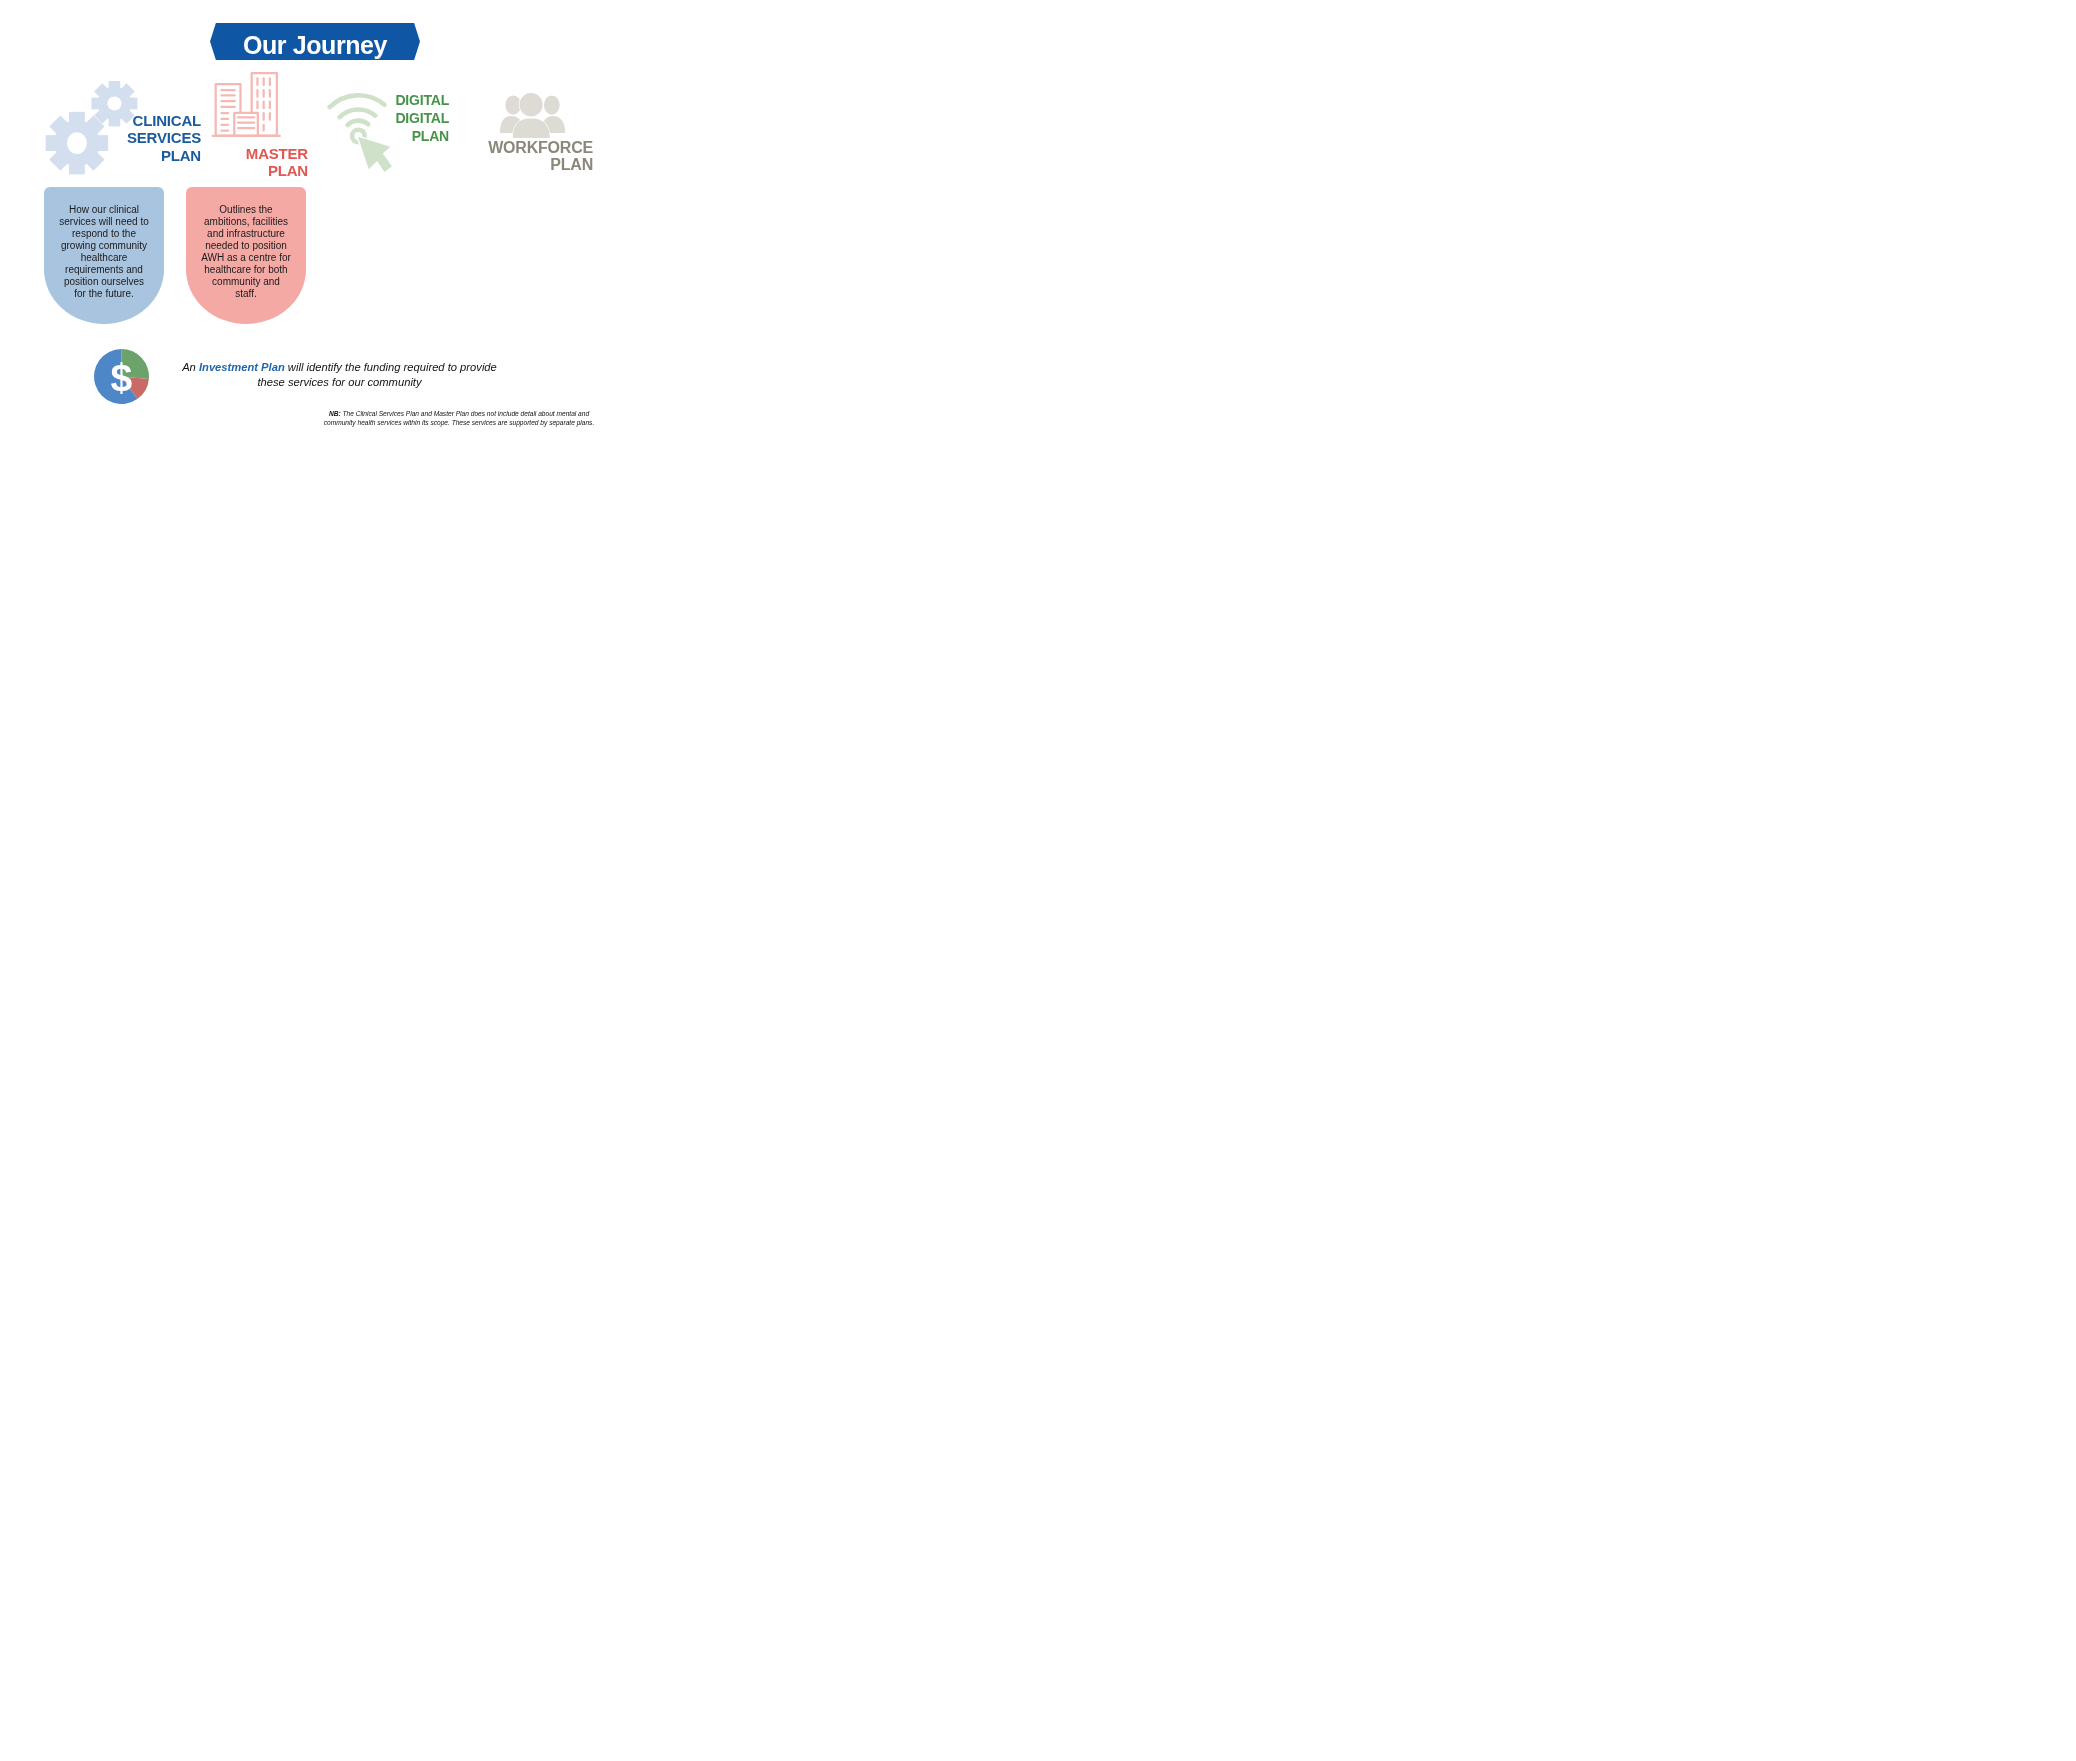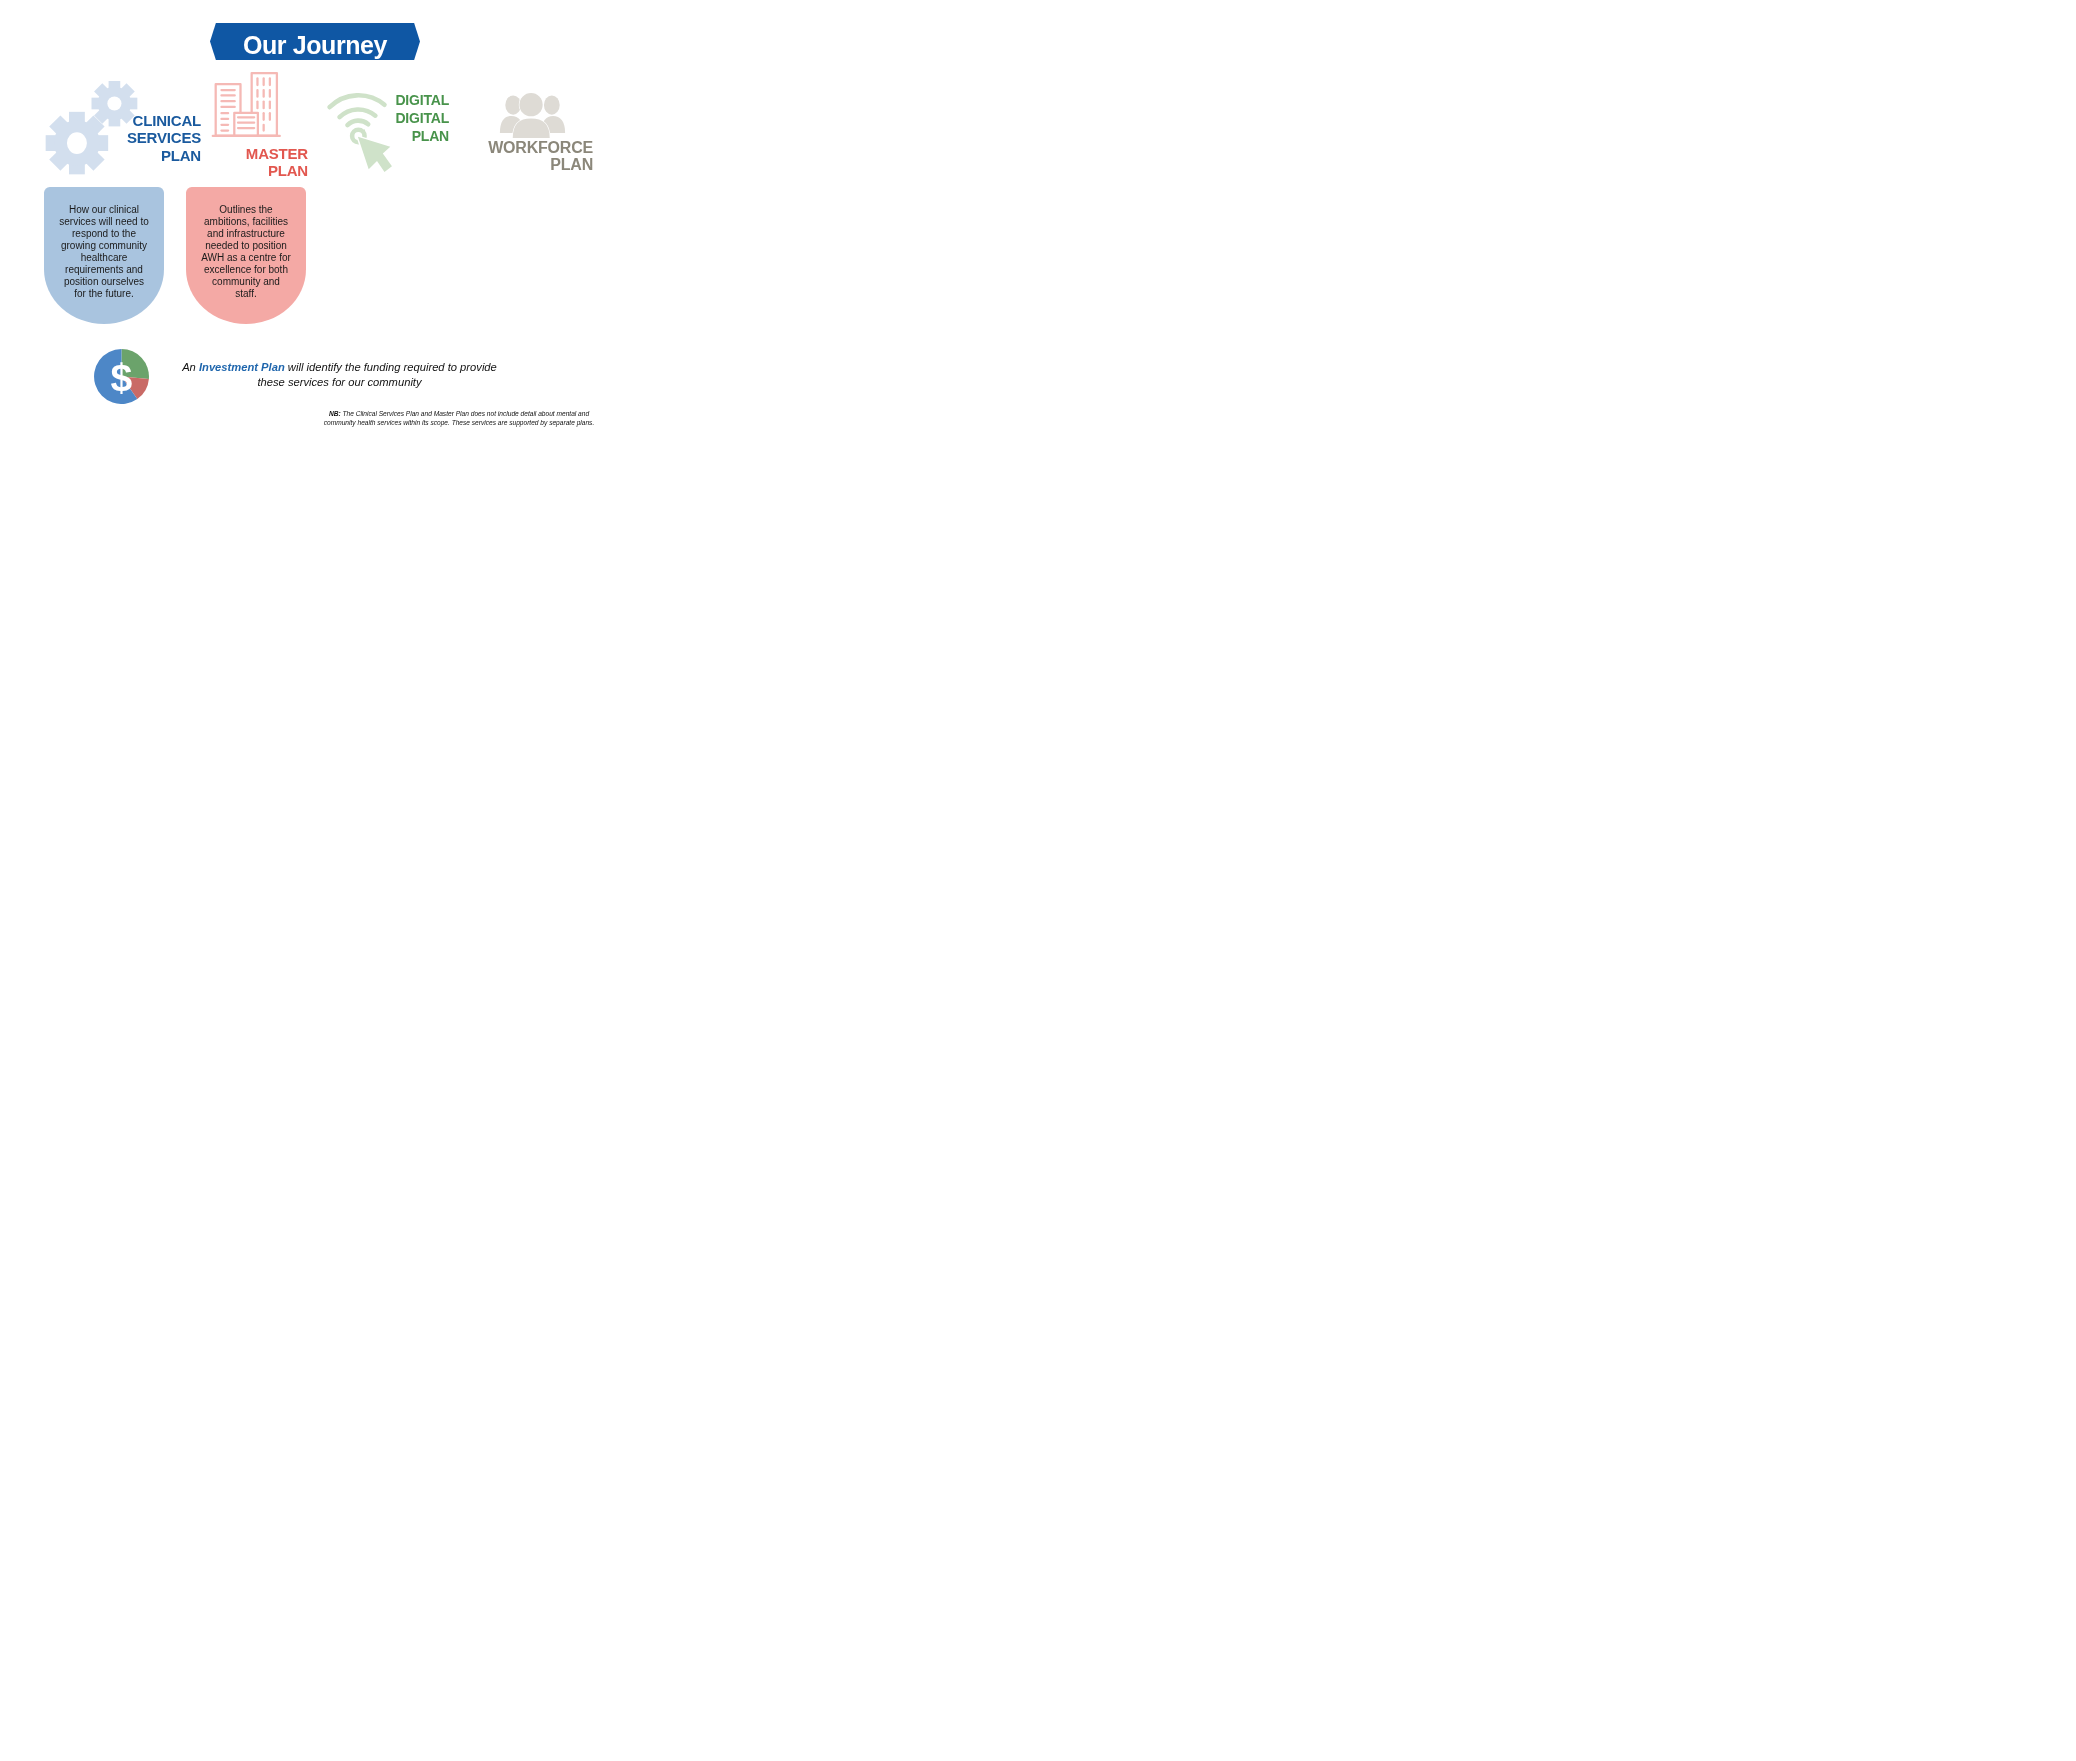--- a/index.html
+++ b/index.html
@@ -138,21 +138,21 @@
   <div class="col-heading h-master">
     <div>MASTER</div>
     <div>PLAN</div>
   </div>
   <div class="box b-master">
     <p>Outlines the
 ambitions, facilities
 and infrastructure
 needed to position
 AWH as a centre for
-excellence for both
+healthcare for both
 community and
 staff.</p>
   </div>
 
   <svg class="icon" style="left:316px;top:92px;" width="83" height="83" viewBox="0 0 200 200">
     <path class="wifi-arc" d="M32.7,36.7 A98,98 0 0 1 165,30.9"></path>
     <path class="wifi-arc" d="M56.7,60.7 A64,64 0 0 1 143.1,57"></path>
     <path class="wifi-arc" d="M75.8,79.8 A37,37 0 0 1 125.8,77.7"></path>
     <circle class="wifi-arc" cx="102" cy="106" r="15"></circle>
     <path class="wifi-bit" d="M108,94 L118,90 L119,103 Z"></path>

